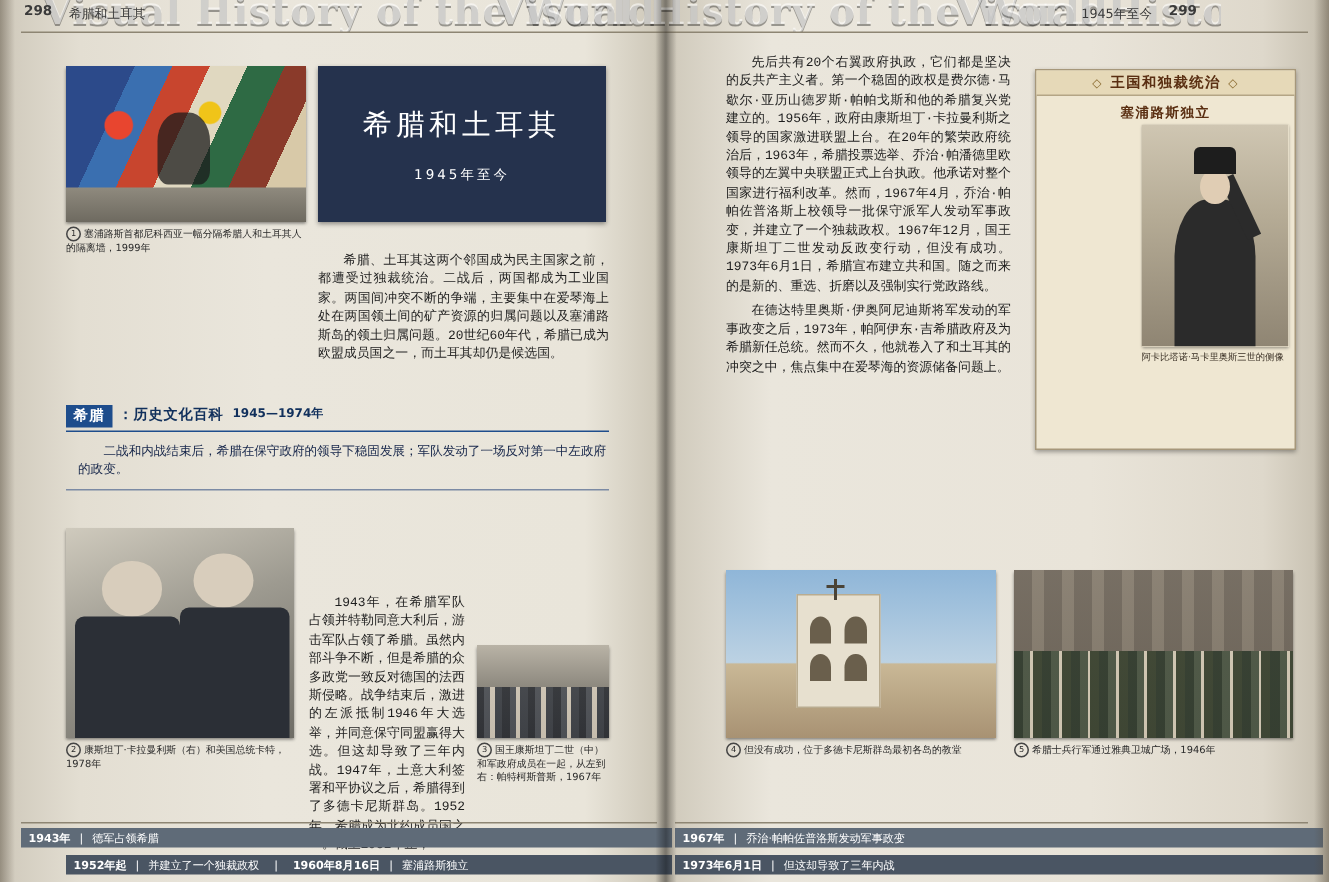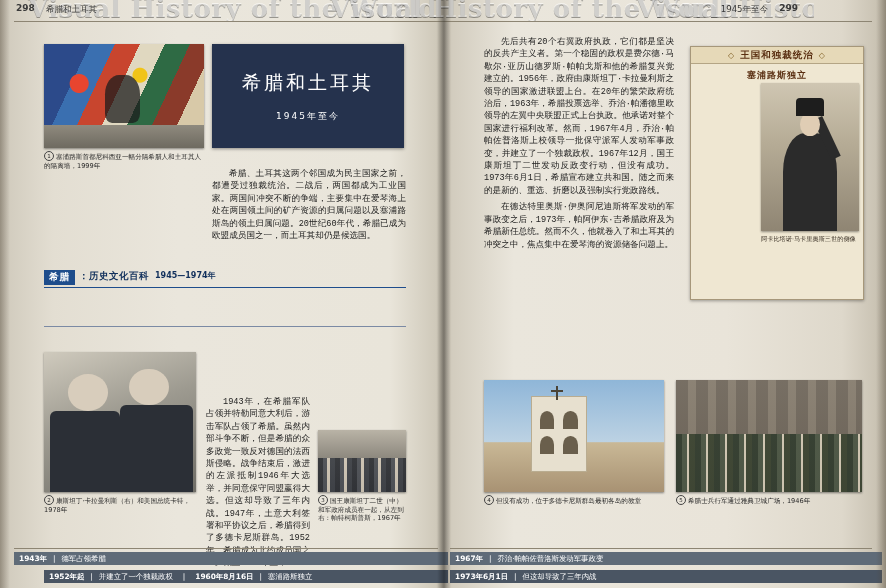--- a/index.html
+++ b/index.html
@@ -266,20 +266,23 @@
     <p>希腊、土耳其这两个邻国成为民主国家之前，都遭受过独裁统治。二战后，两国都成为工业国家。两国间冲突不断的争端，主要集中在爱琴海上处在两国领土间的矿产资源的归属问题以及塞浦路斯岛的领土归属问题。20世纪60年代，希腊已成为欧盟成员国之一，而土耳其却仍是候选国。</p>
   </div>
 
   <div class="sechead" style="left:44px;top:270px;">
     <span class="tagbox">希腊</span>
     <span class="txt">：历史文化百科</span>
     <span class="yr">1945—1974年</span>
   </div>
   <div class="sechead-underline" style="left:44px;top:287px;width:362px;"></div>
 
+  <div class="lead" style="left:52px;top:294px;width:352px;">
+    <span>二战和内战结束后，希腊在保守政府的领导下稳固发展；军队发动了一场反对第一中左政府的政变。</span>
+  </div>
   <div class="lead-rule" style="left:44px;top:326px;width:362px;"></div>
 
   <div class="photo" style="left:44px;top:352px;width:152px;height:140px;">
     <div class="ph-two">
       <div class="head" style="left:16%;top:16%;width:26%;height:26%;"></div>
       <div class="body" style="left:4%;top:42%;width:46%;height:58%;"></div>
       <div class="head" style="left:56%;top:12%;width:26%;height:26%;"></div>
       <div class="body" style="left:50%;top:38%;width:48%;height:62%;"></div>
     </div>
   </div>

